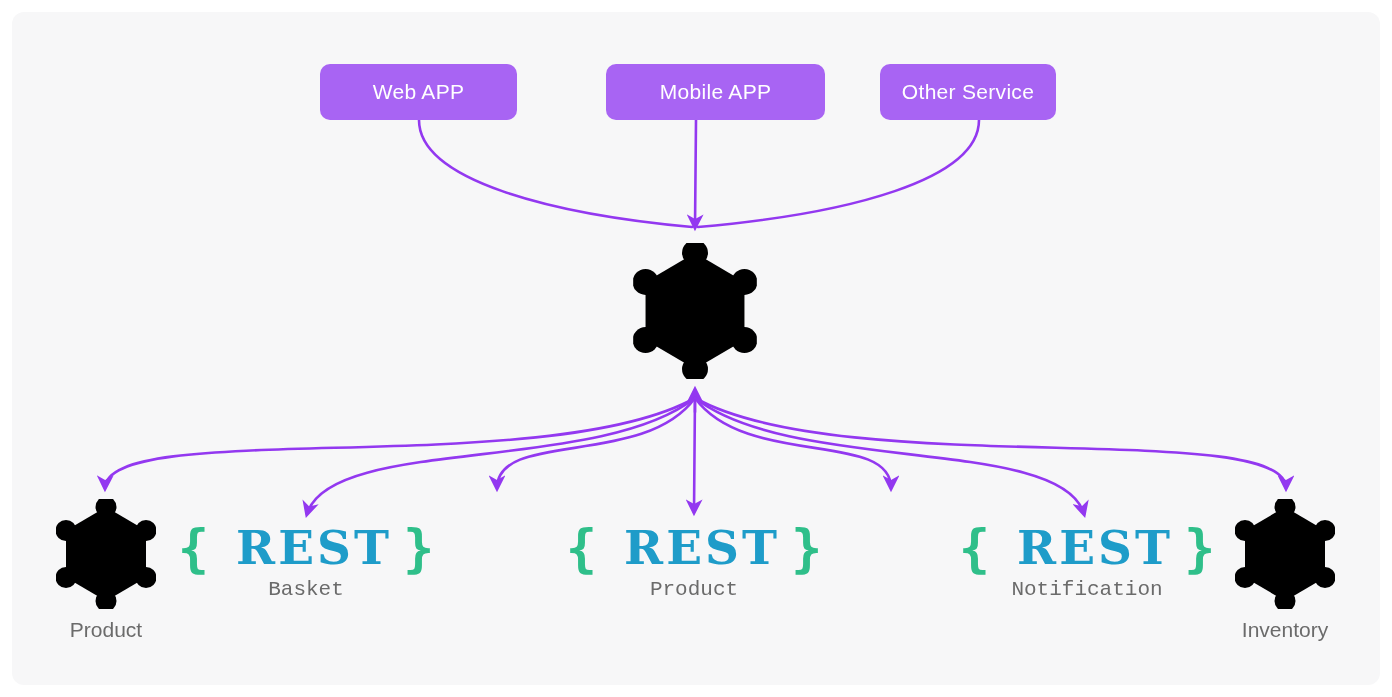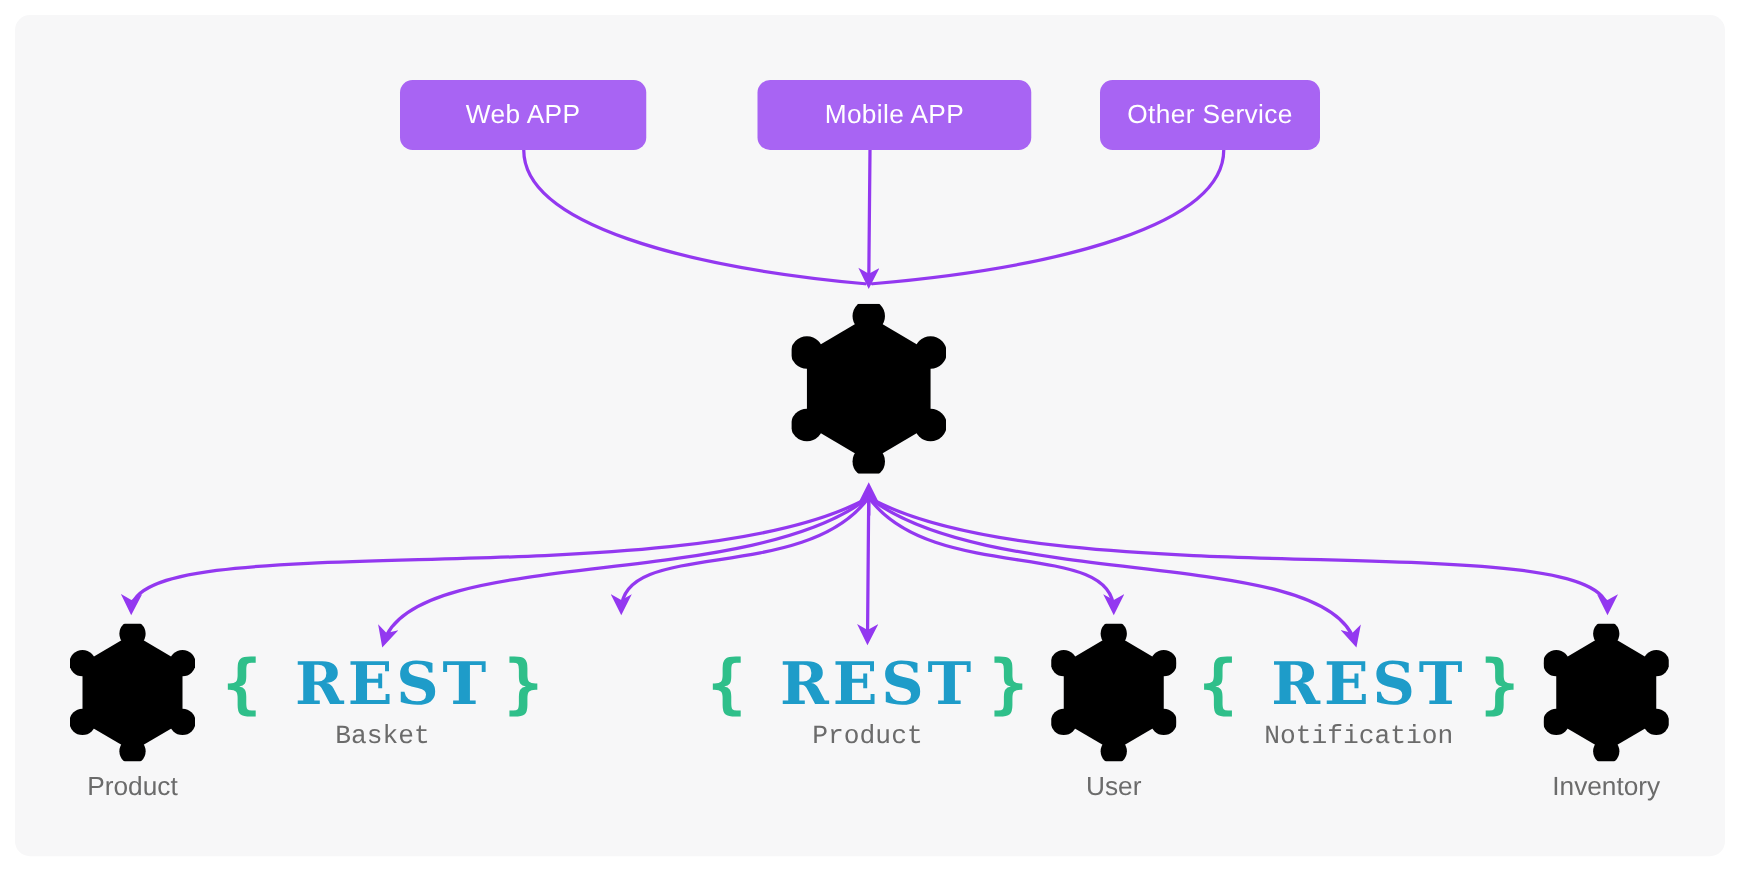--- a/index.html
+++ b/index.html
@@ -185,26 +185,20 @@
 
   <div class="service rest" style="left:694px">
     <div class="rest-logo">
       <span class="brace">{</span>
       <span class="rest-text">REST</span>
       <span class="brace">}</span>
     </div>
     <div class="svc-label">Product</div>
   </div>
 
-  <div class="service graphql" style="left:891px">
-    <svg class="gql-mark" width="100" height="110" viewBox="0 0 100 110">
-        <use href="#gql"></use>
-      </svg>
-    <div class="svc-label">User</div>
-  </div>
 
   <div class="service rest" style="left:1087px">
     <div class="rest-logo">
       <span class="brace">{</span>
       <span class="rest-text">REST</span>
       <span class="brace">}</span>
     </div>
     <div class="svc-label">Notification</div>
   </div>
 

